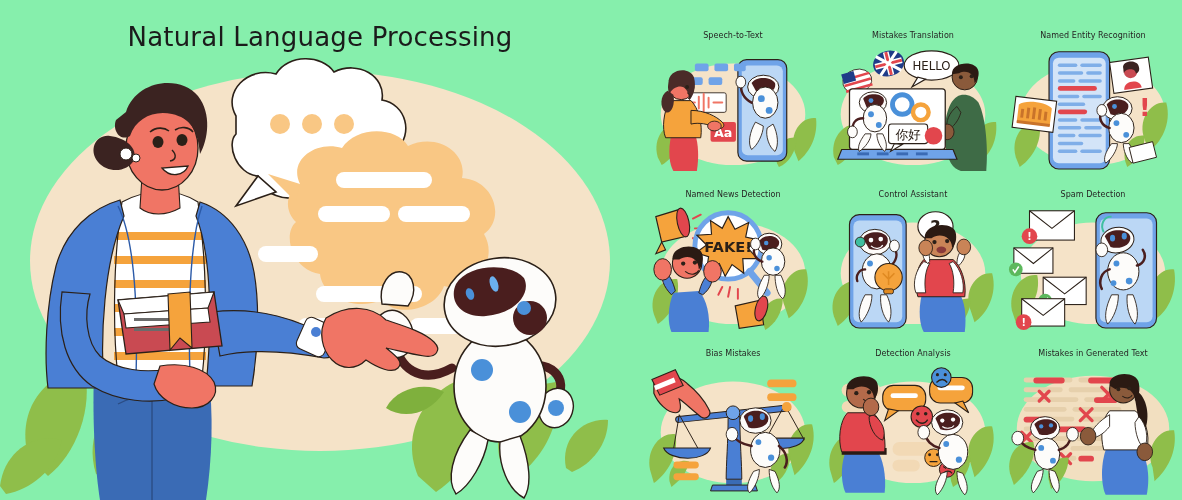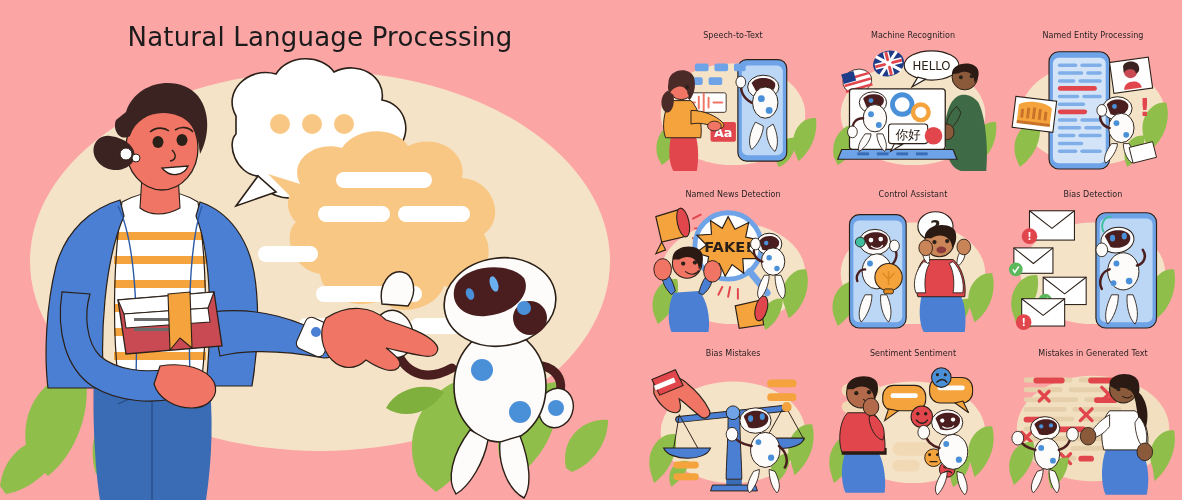--- a/index.html
+++ b/index.html
@@ -1,17 +1,17 @@
 <!DOCTYPE html>
 <html><head>
 <meta charset="utf-8">
 <style>
   html,body{margin:0;padding:0;background:#ffffff;}
   body{width:1182px;height:500px;overflow:hidden;font-family:"Liberation Sans",sans-serif;}
-  #stage{position:relative;width:1182px;height:500px;background:#fca5a5;}
+  #stage{position:relative;width:1182px;height:500px;background:#86efac;}
 
   
   #hero{position:absolute;left:0;top:0;width:640px;height:500px;}
   #hero-title{
     position:absolute;left:0;top:22px;width:640px;text-align:center;
     font-size:26px;font-weight:400;color:#1b1b1b;letter-spacing:.2px;
     font-family:"DejaVu Sans",sans-serif;
   }
   #hero-art{position:absolute;left:0;top:56px;width:640px;height:444px;}
 
@@ -250,21 +250,21 @@
             <path d="M21 42 C 20 28 42 24 47 36 C 50 46 46 56 42 60 C 42 48 36 44 30 46 C 24 48 22 52 21 56 Z" fill="#4A2B28"></path>
             <path d="M20 50 C 12 54 12 68 18 72 C 24 74 28 64 26 54 Z" fill="#4A2B28"></path>
             <circle cx="40" cy="46" r="2" fill="#2b2018"></circle>
             <path d="M40 52 C 44 54 44 57 41 58" stroke="#2b2018" stroke-width="1" fill="none"></path>
           </g>
         </svg>
       </div>
     </div>
 
     <div class="cell">
-      <div class="cell-label">Machine Recognition</div>
+      <div class="cell-label">Mistakes Translation</div>
       <div class="cell-art">
         <svg viewBox="0 0 174 140">
           <ellipse cx="87" cy="74" rx="74" ry="52" fill="#F5E3C8"></ellipse>
           <g fill="#8FBE4A">
             <path d="M6 118 C 2 98 16 82 32 84 C 34 102 24 118 10 126 Z"></path>
             <path d="M150 116 C 146 96 158 80 172 82 C 174 100 166 116 154 124 Z"></path>
           </g>
 
           <g>
             <ellipse cx="62" cy="22" rx="16" ry="13" fill="#1F3C88" transform="rotate(-14 62 22)"></ellipse>
@@ -331,21 +331,21 @@
               <path d="M68 104 L 64 112 L 76 105 Z" fill="#FFFFFF" stroke="#2b2018" stroke-width="1.1"></path>
               <text x="82" y="99" font-family="DejaVu Sans, sans-serif" font-size="13" fill="#2b2018" text-anchor="middle">你好</text>
             </g>
             <circle cx="108" cy="96" r="9" fill="#E2464D"></circle>
           </g>
         </svg>
       </div>
     </div>
 
     <div class="cell">
-      <div class="cell-label">Named Entity Processing</div>
+      <div class="cell-label">Named Entity Recognition</div>
       <div class="cell-art">
         <svg viewBox="0 0 174 140">
           <ellipse cx="87" cy="74" rx="74" ry="52" fill="#F5E3C8"></ellipse>
           <g fill="#8FBE4A">
             <path d="M8 118 C 2 98 16 80 32 82 C 36 102 24 120 12 128 Z"></path>
             <path d="M140 100 C 132 80 146 60 162 62 C 168 84 156 104 144 112 Z"></path>
             <path d="M120 122 C 116 106 128 94 140 96 C 140 110 132 122 122 128 Z"></path>
           </g>
 
           <g>
@@ -544,21 +544,21 @@
             <path d="M102 64 C 96 58 96 52 100 50 C 104 52 104 58 104 62 Z" fill="#FFFFFF" stroke="#2b2018" stroke-width=".9"></path>
             <ellipse cx="100" cy="48" rx="7" ry="8" fill="#C98457" stroke="#2b2018" stroke-width=".9"></ellipse>
             <path d="M134 66 C 140 60 142 54 138 50 C 134 52 132 58 132 64 Z" fill="#FFFFFF" stroke="#2b2018" stroke-width=".9"></path>
             <ellipse cx="139" cy="47" rx="7" ry="8" fill="#C98457" stroke="#2b2018" stroke-width=".9"></ellipse>
           </g>
         </svg>
       </div>
     </div>
 
     <div class="cell">
-      <div class="cell-label">Bias Detection</div>
+      <div class="cell-label">Spam Detection</div>
       <div class="cell-art">
         <svg viewBox="0 0 174 140">
           <ellipse cx="87" cy="74" rx="74" ry="52" fill="#F5E3C8"></ellipse>
           <g fill="#8FBE4A">
             <path d="M4 112 C 0 92 14 74 30 76 C 34 96 22 114 8 124 Z"></path>
             <path d="M148 108 C 140 88 154 68 170 70 C 174 92 164 112 152 120 Z"></path>
             <path d="M128 124 C 124 108 136 96 148 98 C 148 112 140 124 130 130 Z"></path>
             <path d="M20 126 C 18 112 30 102 40 106 C 38 118 30 126 22 130 Z"></path>
           </g>
 
@@ -664,21 +664,21 @@
             <path d="M130 114 C 135 124 136 132 132 136 C 126 130 124 120 124 112 Z" fill="#FDFCFA" stroke="#2b2018" stroke-width=".9"></path>
             <path d="M106 88 C 96 86 90 82 88 78" stroke="#4A1E1E" stroke-width="2.6" fill="none" stroke-linecap="round"></path>
             <ellipse cx="86" cy="76" rx="6" ry="7" fill="#FDFCFA" stroke="#2b2018" stroke-width=".9"></ellipse>
             <path d="M134 88 C 142 94 144 104 140 110" stroke="#4A1E1E" stroke-width="2.6" fill="none" stroke-linecap="round"></path>
           </g>
         </svg>
       </div>
     </div>
 
     <div class="cell">
-      <div class="cell-label">Sentiment Sentiment</div>
+      <div class="cell-label">Detection Analysis</div>
       <div class="cell-art">
         <svg viewBox="0 0 174 140">
           <ellipse cx="87" cy="74" rx="74" ry="52" fill="#F5E3C8"></ellipse>
           <g fill="#8FBE4A">
             <path d="M2 112 C -2 92 12 74 28 76 C 32 96 20 116 6 126 Z"></path>
             <path d="M146 106 C 138 86 152 66 168 68 C 174 90 162 110 150 120 Z"></path>
             <path d="M126 124 C 122 108 134 96 146 98 C 146 112 138 124 128 130 Z"></path>
             <path d="M18 124 C 16 110 28 100 38 104 C 36 116 28 124 20 130 Z"></path>
           </g>
 

